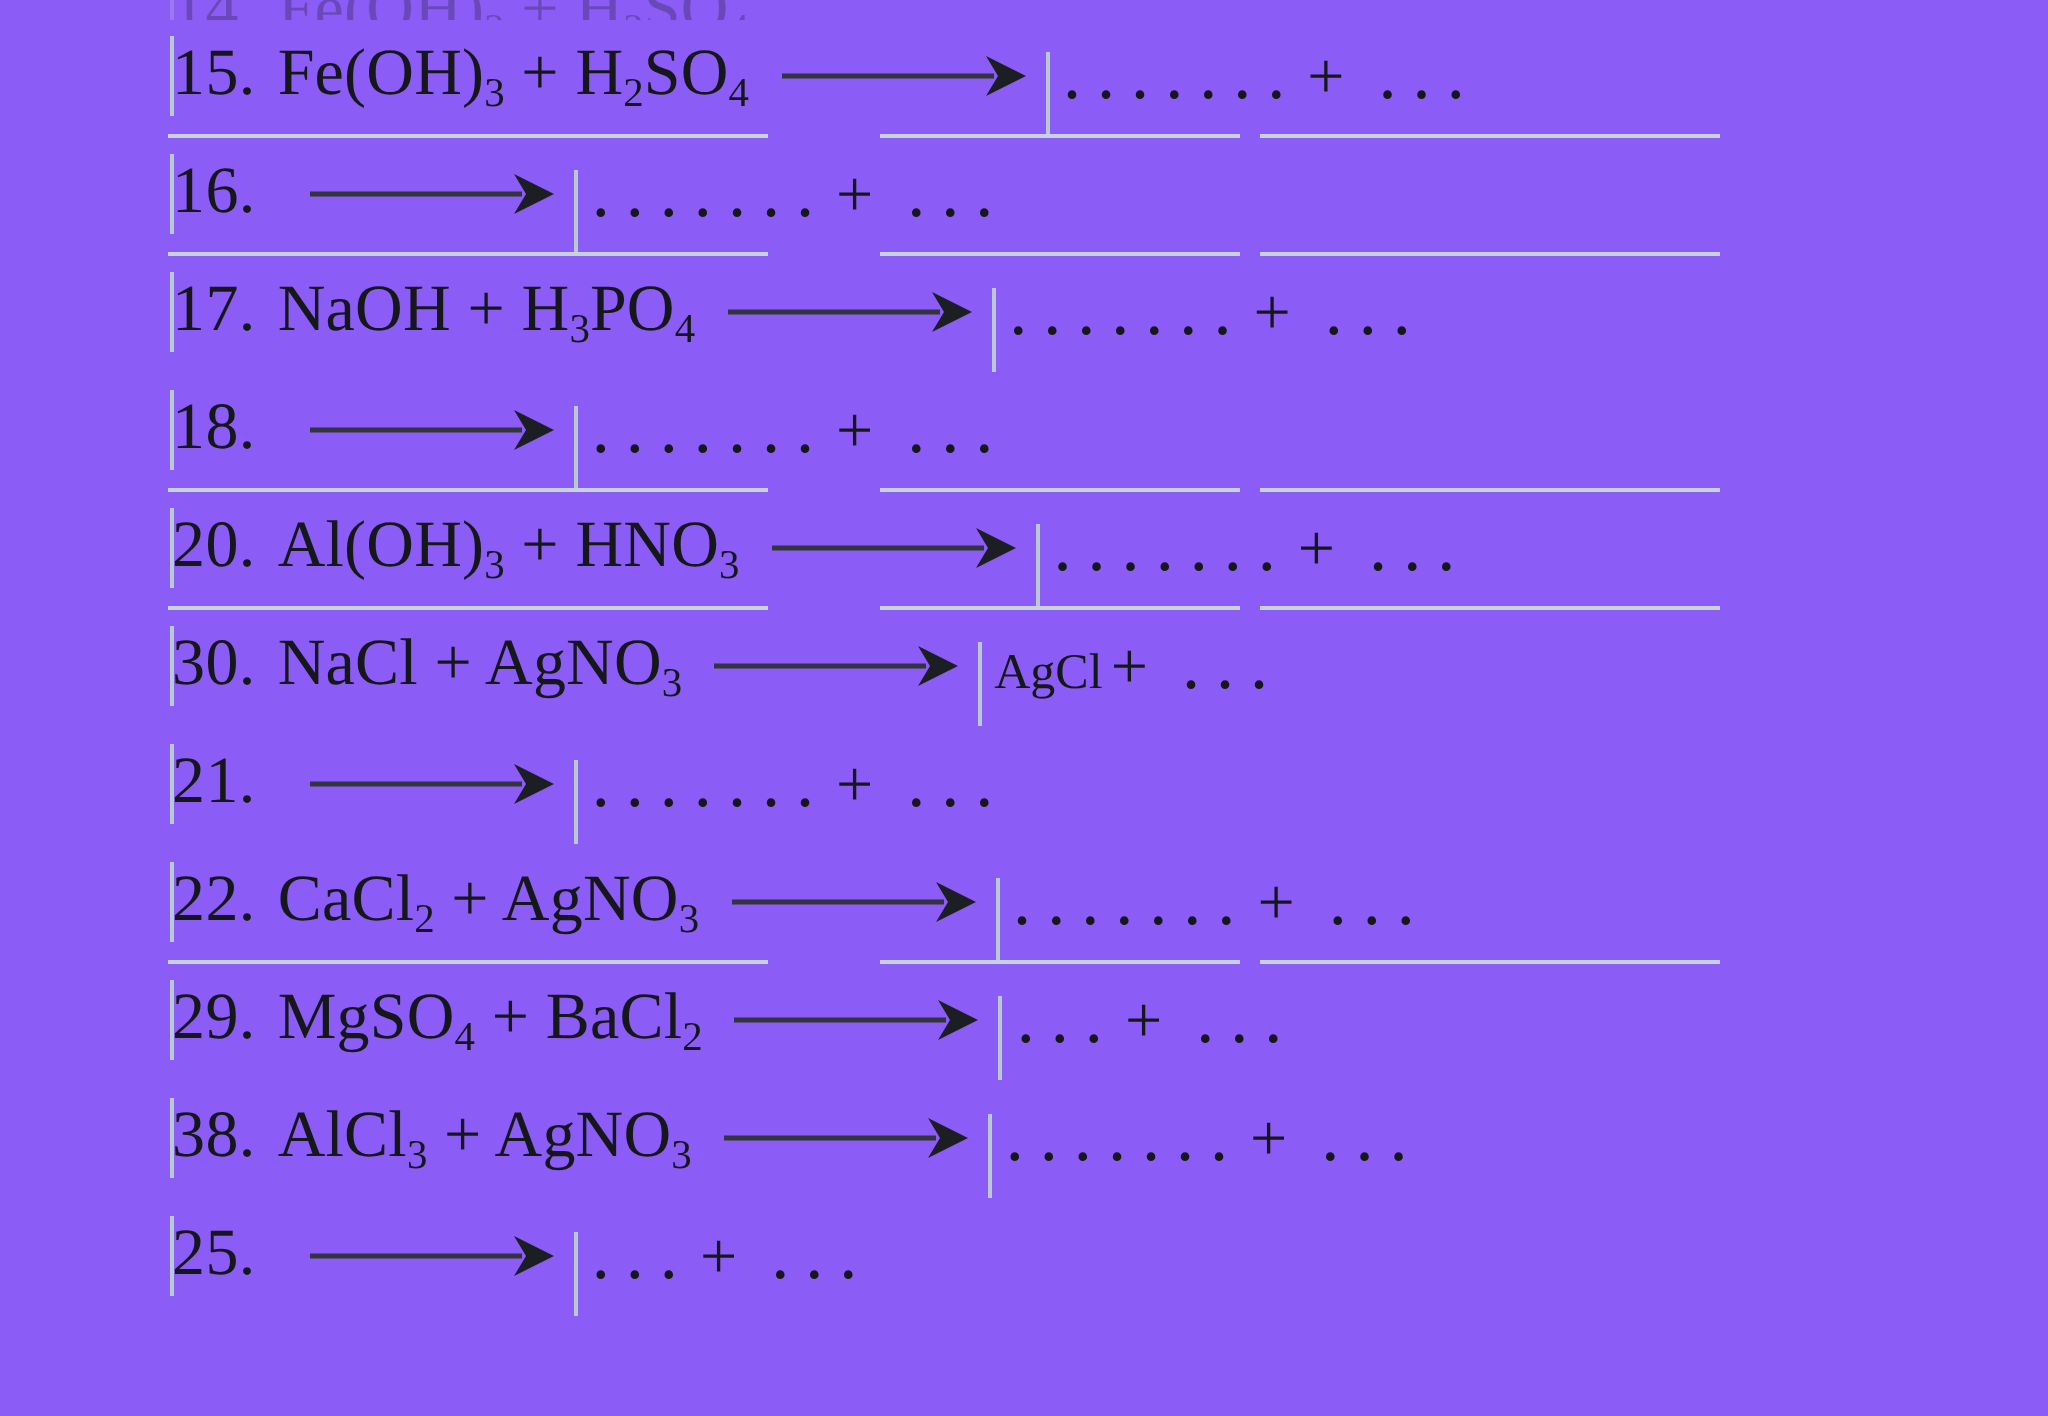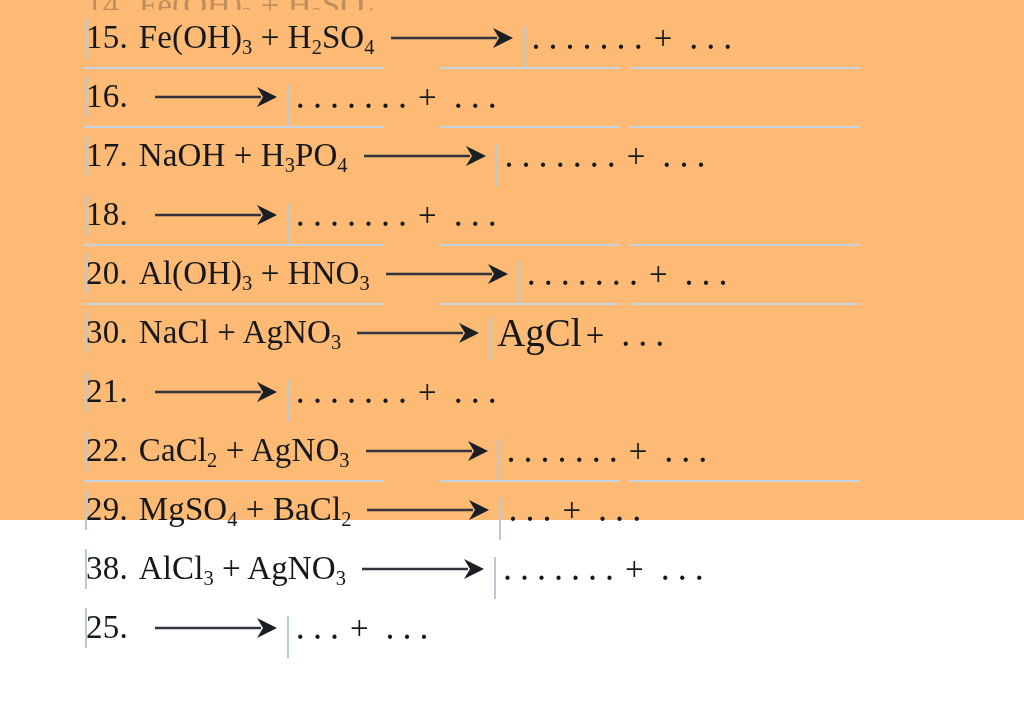--- a/index.html
+++ b/index.html
@@ -13,22 +13,22 @@
     height: 708px;
     overflow: hidden;
     font-family: "Liberation Serif", "DejaVu Serif", serif;
     color: #15171a;
     -webkit-font-smoothing: antialiased;
   }
 
   #sheet {
     position: relative;
     width: 1024px;
-    height: 520px;
-    background: #fdba74;
+    height: 708px;
+    background: #8b5cf6;
   }
 
   
   .cropped-row {
     position: absolute;
     left: 0;
     top: -24px;
     width: 1024px;
     height: 34px;
     overflow: hidden;
@@ -134,21 +134,21 @@
   }
   .tail {
     display: inline-block;
     margin-left: 14px;
     letter-spacing: 6px;
   }
   .tail::before { content: "\2024\2024\2024"; }
 
   .prodtext {
     display: inline-block;
-    font-size: 39px;
+    font-size: 25px;
     text-align: center;
   }
 </style>
 </head>
 <body>
 
 <div id="sheet">
 
   <div class="cropped-row">
     <div class="rowline">

